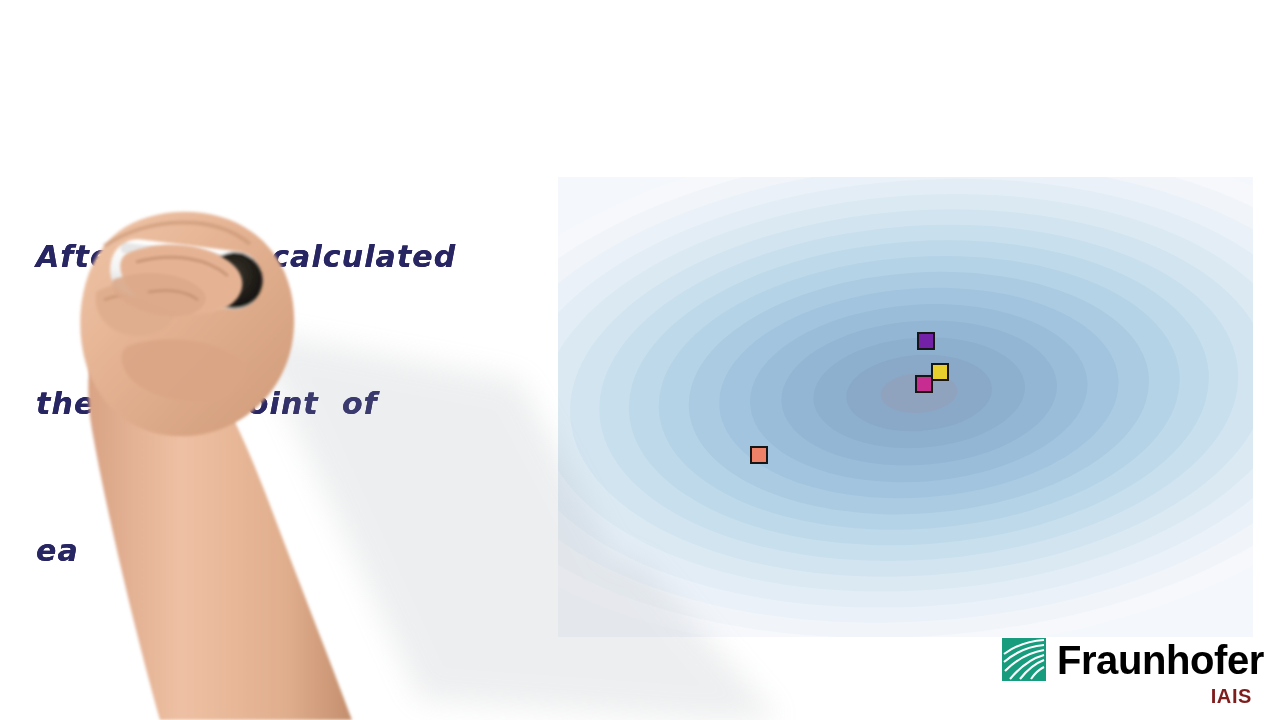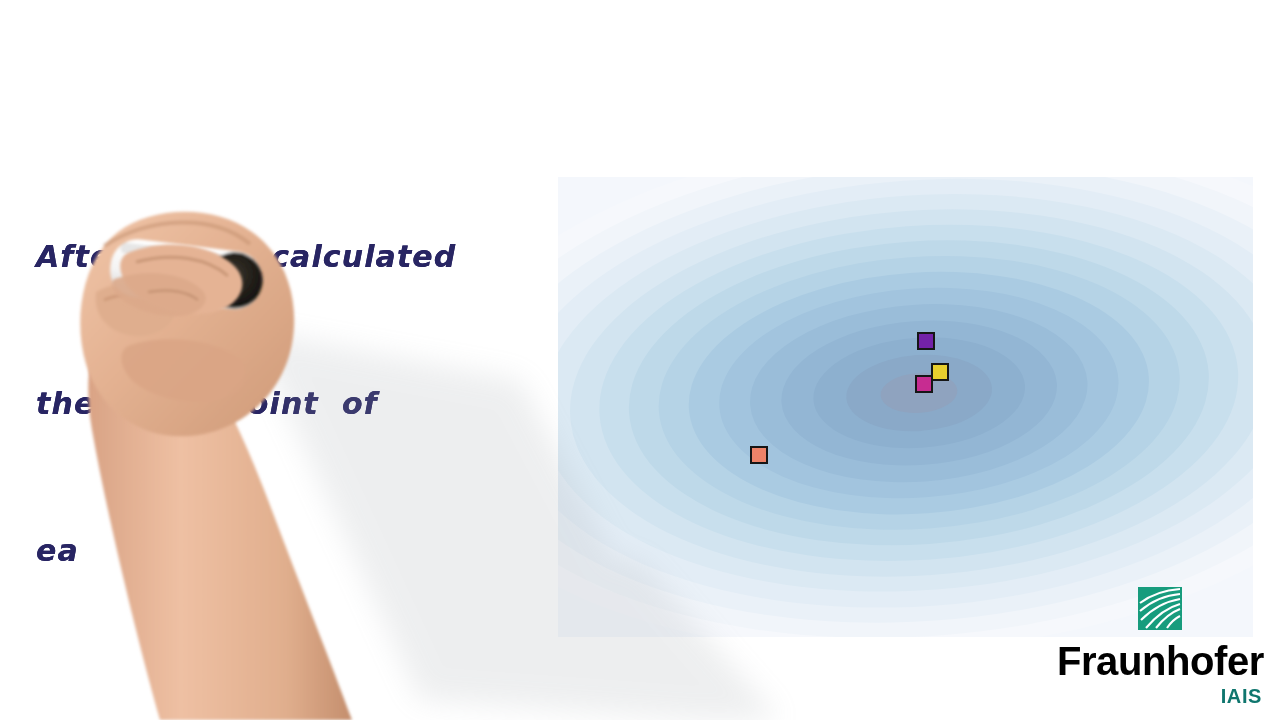--- a/index.html
+++ b/index.html
@@ -63,35 +63,35 @@
     position:absolute;left:0;top:0;width:1280px;height:720px;
     z-index:5;pointer-events:none;
   }
 
   
   #logo{
     position:absolute;right:16px;bottom:12px;
     z-index:8;
     display:flex;flex-direction:column;align-items:flex-end;
   }
-  #logo-top{display:flex;align-items:center;gap:11px;flex-direction:column;}
+  #logo-top{display:flex;align-items:center;gap:11px;}
   #logo-mark{
     width:44px;height:43px;
     background:#179c7d;
     position:relative;overflow:hidden;flex:none;
   }
   #logo-wordmark{
     font-family:"Liberation Sans", sans-serif;
     font-size:40px;font-weight:bold;color:#000000;
     letter-spacing:-0.4px;line-height:1;
   }
   #logo-sub{
     font-family:"Liberation Sans", sans-serif;
-    font-size:20px;font-weight:bold;color:#0f766e;
-    letter-spacing:0.6px;margin-top:4px;margin-right:2px;
+    font-size:20px;font-weight:bold;color:#7f1d1d;
+    letter-spacing:0.6px;margin-top:4px;margin-right:12px;
   }
 </style>
 </head>
 <body>
 
 <div id="whiteboard">
 
   <div id="plot-panel" style="left: 558px; top: 177px; width: 695px; height: 460px; background: rgb(244, 247, 252);">
     <div id="contour-stack">
         <div class="contour" style="width: 986.9px; height: 515.2px; left: 361.4px; top: 216.2px; background: rgb(246, 248, 252); transform: translate(-50%, -50%) rotate(-4deg);"></div>

